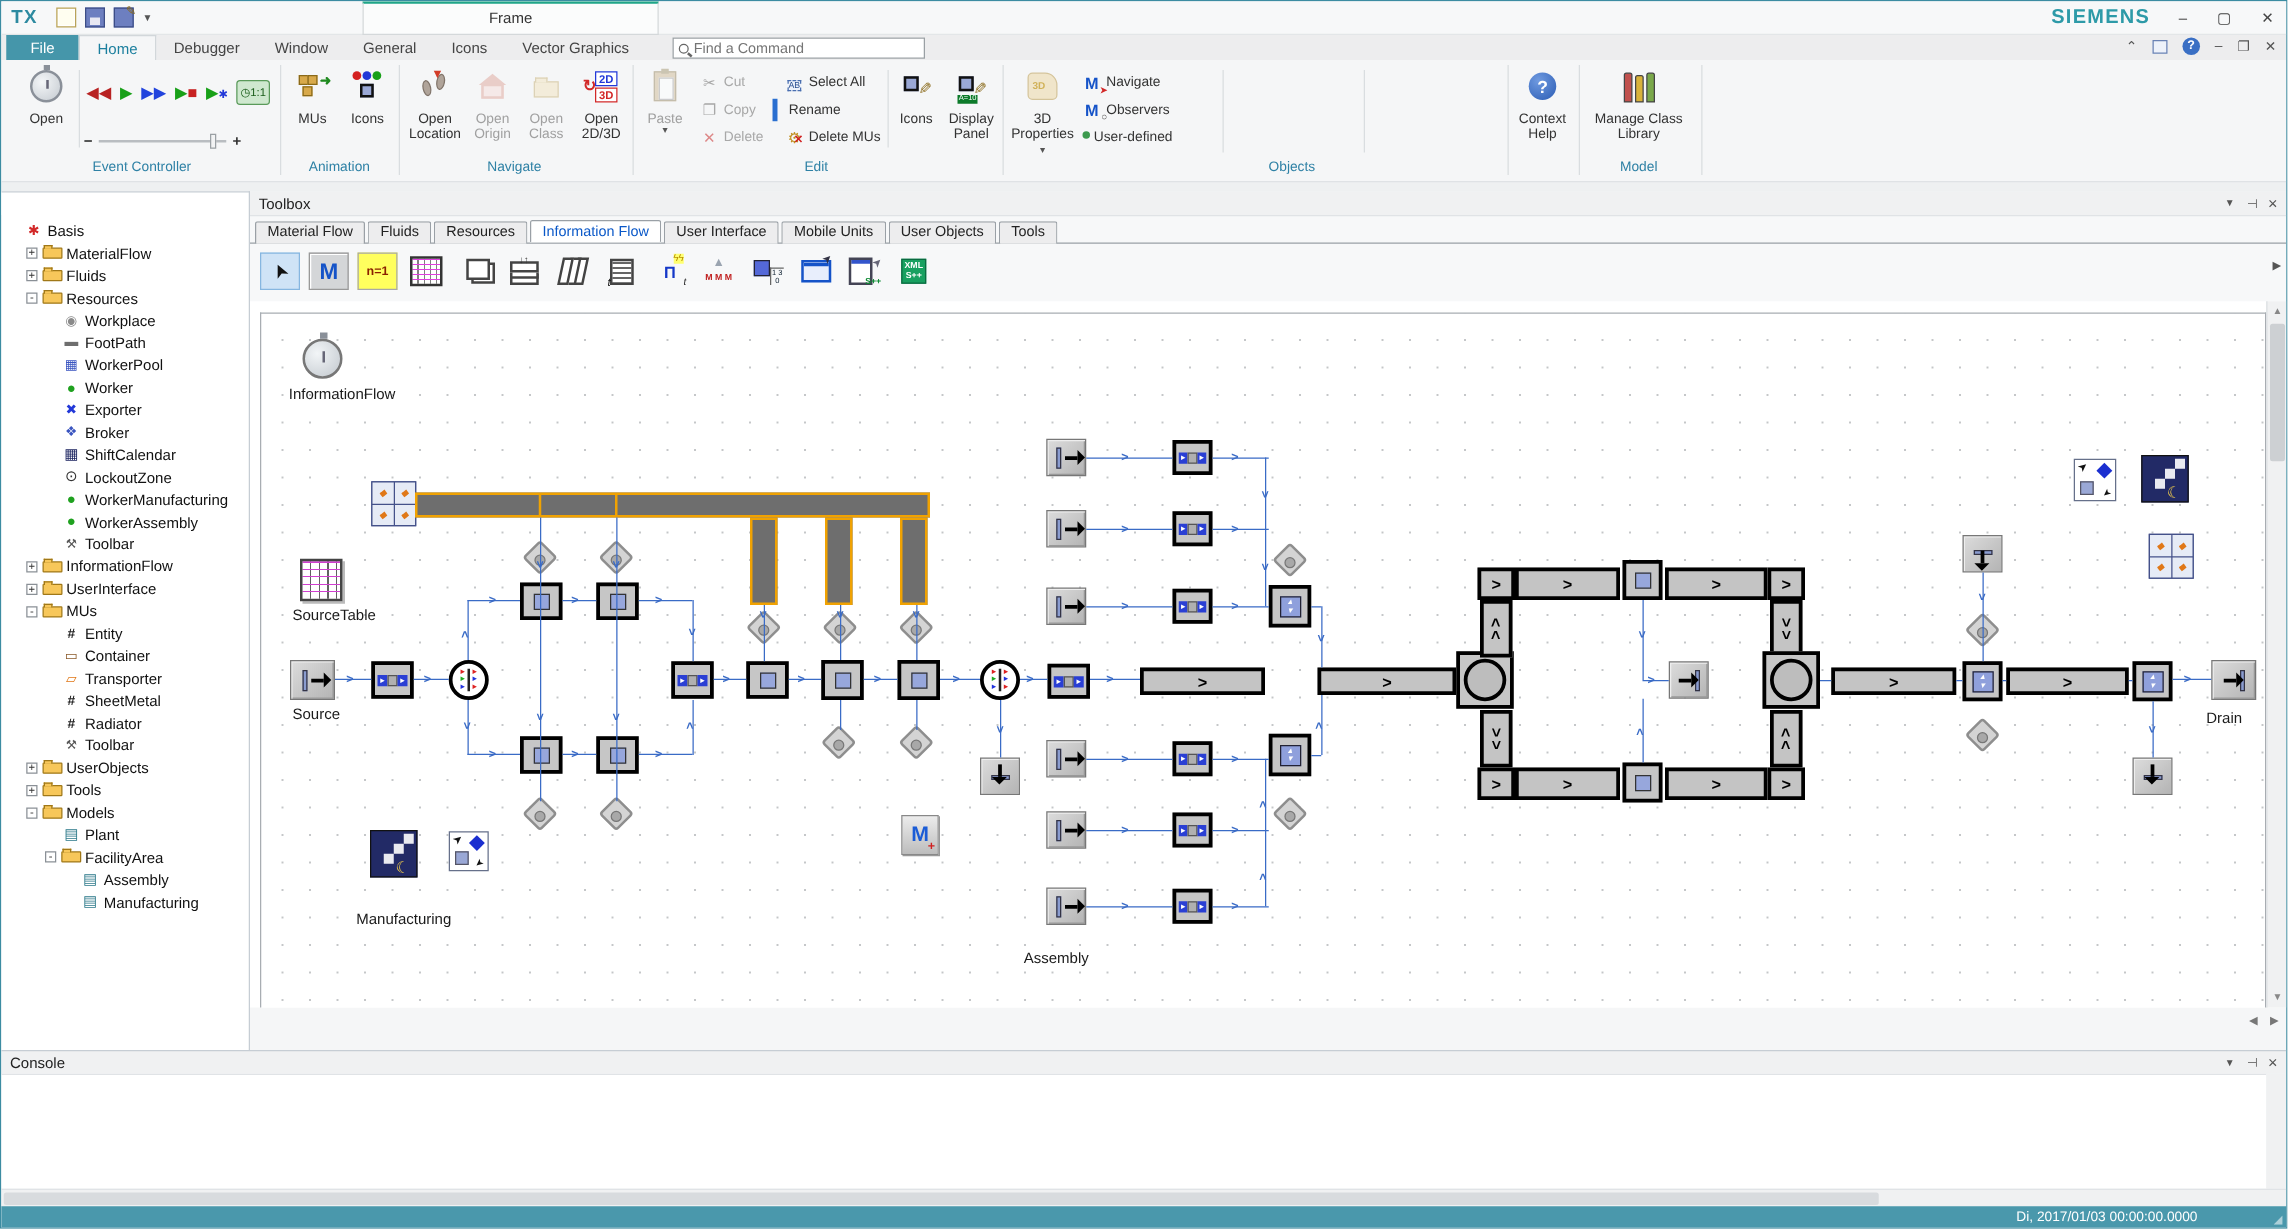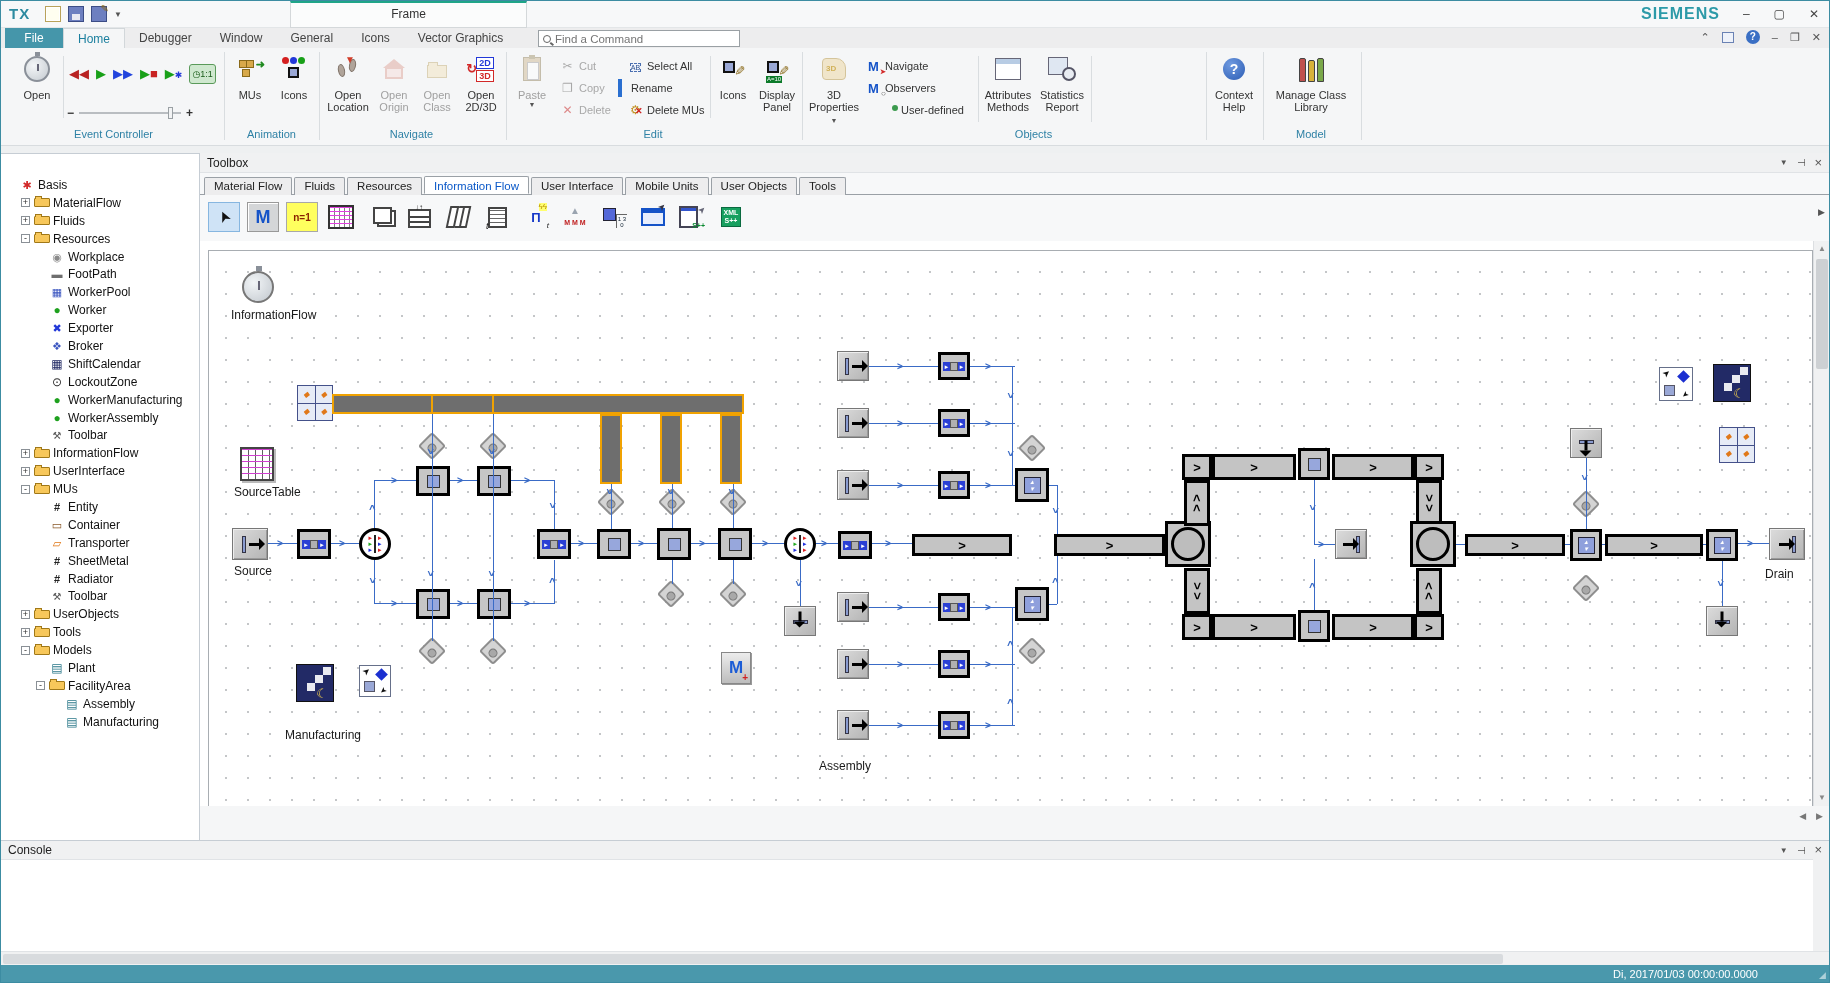--- a/index.html
+++ b/index.html
@@ -471,44 +471,27 @@
         <span class="rlabel"><span>3D Properties</span> <span class="dda">▼</span></span>
       </div>
       <div class="sbtn" style="left:62px;top:6px">
           <span class="sic"><i class="ic-m ctl">M</i></span>
           <span>Navigate</span>
         </div>
       <div class="sbtn" style="left:62px;top:28px">
           <span class="sic"><i class="ic-m obs">M</i></span>
           <span>Observers</span>
         </div>
-      <div class="sbtn" style="left:78px;top:50px">
+      <div class="sbtn" style="left:52px;top:50px">
           <span class="sic"><span class="ic-person"></span></span>
           <span>User-defined</span>
         </div>
     </div>
     <div class="gsep short" style="left:977px"></div>
 
-    <div class="grp" style="left:979px;width:109px">
-      <div class="rbtn" style="left:0;width:56px">
-        <span class="ric">
-            <span class="ic-table"></span>
-          </span>
-        <span class="rlabel">Attributes Methods</span>
-      </div>
-      <div class="rbtn" style="left:56px;width:52px">
-        <span class="ric">
-            <span class="ic-stats">
-              <span class="tb"></span>
-              <span class="ck"></span>
-            </span>
-          </span>
-        <span class="rlabel">Statistics Report</span>
-      </div>
-    </div>
     <div class="gsep short" style="left:1090px"></div>
 
     <div class="gsep" style="left:1205px"></div>
 
     <div class="grp" style="left:1207px;width:53px">
       <div class="rbtn" style="left:2px;width:48px">
         <span class="ric">
             <span class="ic-chelp">?</span>
           </span>
         <span class="rlabel">Context Help</span>

